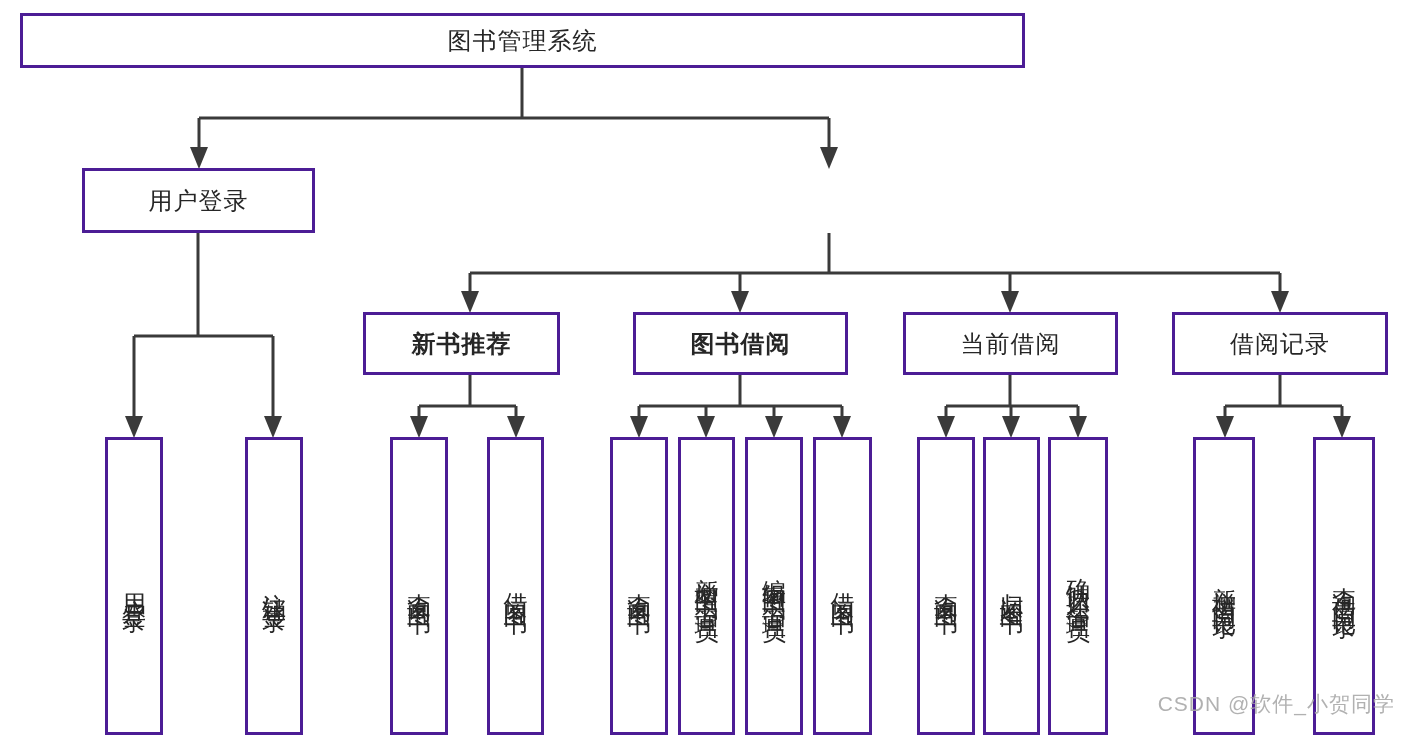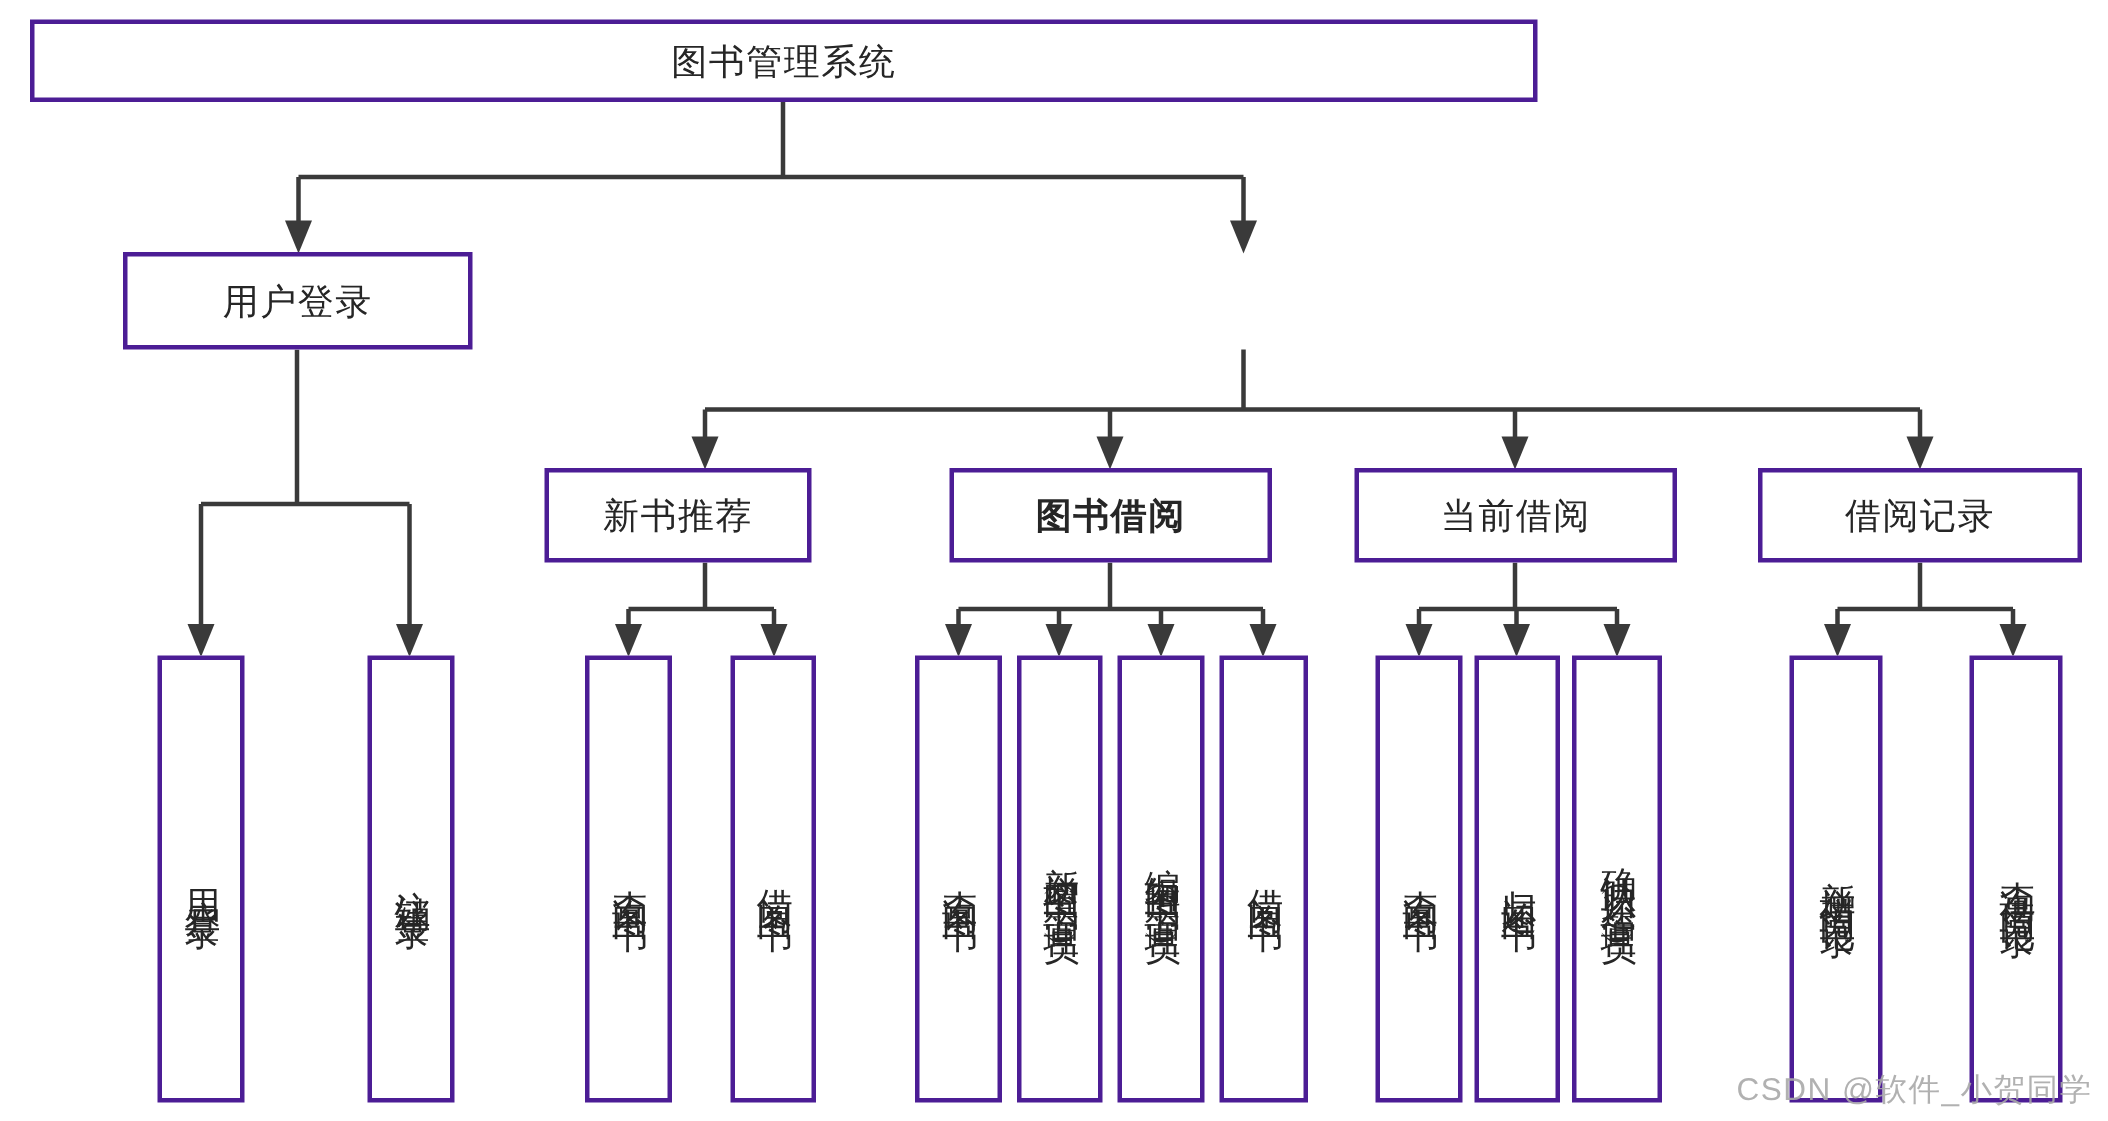--- a/index.html
+++ b/index.html
@@ -37,21 +37,21 @@
     white-space: nowrap;
     z-index: 2;
   }
   .vbox {
     writing-mode: vertical-rl;
     letter-spacing: 6px;
     line-height: 1;
   }
   .watermark {
     position: absolute;
-    top: 712px;
+    top: 690px;
     right: 10px;
     font-size: 21px;
     letter-spacing: 1px;
     color: rgba(168,168,168,0.9);
     z-index: 5;
   }
 </style>
 </head>
 <body>
 
@@ -86,21 +86,21 @@
       <polygon points="1069,416 1087,416 1078,438"></polygon>
       <polygon points="1216,416 1234,416 1225,438"></polygon>
       <polygon points="1333,416 1351,416 1342,438"></polygon>
     </g>
   </svg>
 
   <div class="box" style="left:20px; top:13px; width:1005px; height:55px;">图书管理系统</div>
 
   <div class="box" style="left:82px; top:168px; width:233px; height:65px;">用户登录</div>
 
-  <div class="box" style="left:363px; top:312px; width:178px; height:63px;">新书推荐</div>
+  <div class="box" style="left:363px; top:312px; width:197px; height:63px;font-weight:bold;">新书推荐</div>
   <div class="box" style="left:633px; top:312px; width:215px; height:63px;font-weight:bold;">图书借阅</div>
   <div class="box" style="left:903px; top:312px; width:215px; height:63px;">当前借阅</div>
   <div class="box" style="left:1172px; top:312px; width:216px; height:63px;">借阅记录</div>
 
   <div class="box vbox" style="left:105px; top:437px; width:58px; height:298px;">用户登录</div>
   <div class="box vbox" style="left:245px; top:437px; width:58px; height:298px;">注销登录</div>
 
   <div class="box vbox" style="left:390px; top:437px; width:58px; height:298px;">查询图书</div>
   <div class="box vbox" style="left:487px; top:437px; width:57px; height:298px;">借阅图书</div>
 

